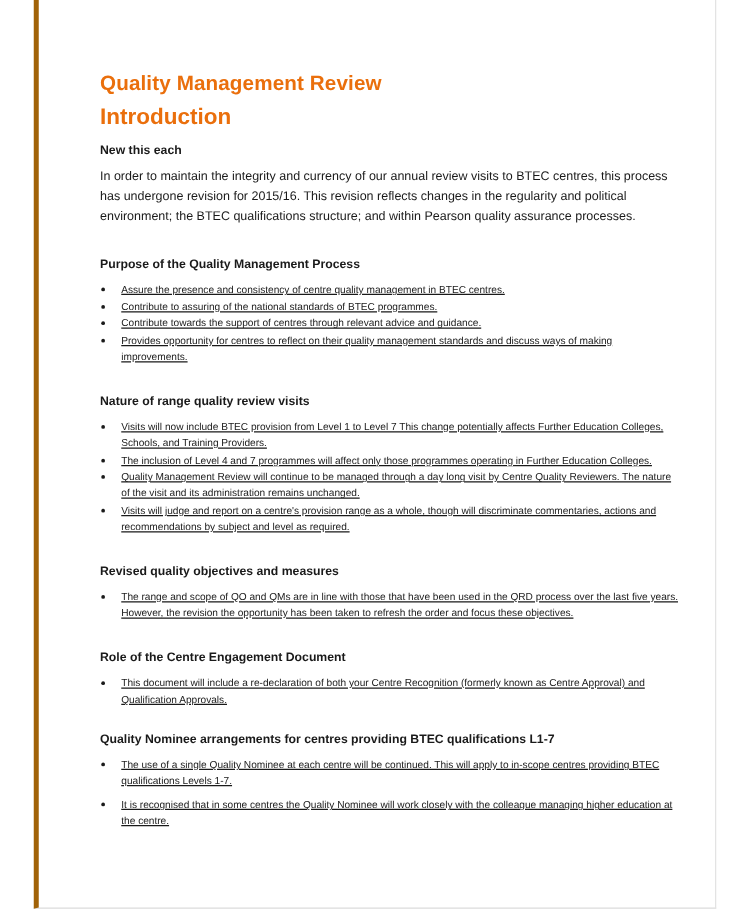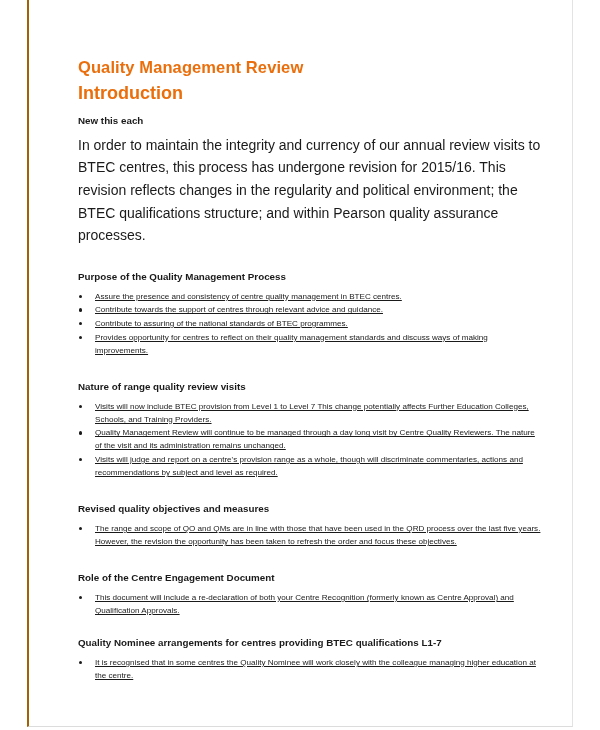--- a/index.html
+++ b/index.html
@@ -16,21 +16,21 @@
     overflow: hidden;
   }
 
   .page-frame {
     position: absolute;
     left: 27px;
     top: 0px;
     width: 546px;
     height: 727px;
     background: #ffffff;
-    border-left: 2px solid #a16207;
+    border-left: 4px solid #a16207;
     border-right: 1px solid #e3e3e3;
     border-bottom: 1px solid #dcdcdc;
     box-sizing: border-box;
   }
 
   .page-body {
     position: absolute;
     left: 49px;          
     top: 58px;
     width: 464px;
@@ -55,21 +55,21 @@
   .section-heading {
     font-size: 9.8px;
     font-weight: bold;
     color: #1a1a1a;
     margin: 0 0 7px 0;
     line-height: 1.2;
   }
 
   
   .intro-para {
-    font-size: 14px;
+    font-size: 10px;
     color: #1a1a1a;
     line-height: 1.62;
     margin: 0;
     text-align: left;
   }
 
   
   ul.bullets {
     list-style: none;
     margin: 0;
@@ -117,30 +117,31 @@
 
     <section>
       <h3 class="section-heading">New this each</h3>
       <p class="intro-para">In order to maintain the integrity and currency of our annual review visits to BTEC centres, this process has undergone revision for 2015/16. This revision reflects changes in the regularity and political environment; the BTEC qualifications structure; and within Pearson quality assurance processes.</p>
     </section>
 
     <section class="block">
       <h3 class="section-heading">Purpose of the Quality Management Process</h3>
       <ul class="bullets">
         <li>Assure the presence and consistency of centre quality management in BTEC centres.</li>
+        <li>Contribute to assuring of the national standards of BTEC programmes.</li>
         <li>Contribute towards the support of centres through relevant advice and guidance.</li>
-        <li>Contribute to assuring of the national standards of BTEC programmes.</li>
         <li>Provides opportunity for centres to reflect on their quality management standards and discuss ways of making improvements.</li>
       </ul>
     </section>
 
     <section class="block">
       <h3 class="section-heading">Nature of range quality review visits</h3>
       <ul class="bullets">
         <li>Visits will now include BTEC provision from Level 1 to Level 7 This change potentially affects Further Education Colleges, Schools, and Training Providers.</li>
+        <li>The inclusion of Level 4 and 7 programmes will affect only those programmes operating in Further Education Colleges.</li>
         <li>Quality Management Review will continue to be managed through a day long visit by Centre Quality Reviewers. The nature of the visit and its administration remains unchanged.</li>
         <li>Visits will judge and report on a centre's provision range as a whole, though will discriminate commentaries, actions and recommendations by subject and level as required.</li>
       </ul>
     </section>
 
     <section class="block">
       <h3 class="section-heading">Revised quality objectives and measures</h3>
       <ul class="bullets">
         <li>The range and scope of QO and QMs are in line with those that have been used in the QRD process over the last five years. However, the revision the opportunity has been taken to refresh the order and focus these objectives.</li>
       </ul>
@@ -149,18 +150,19 @@
     <section class="block">
       <h3 class="section-heading">Role of the Centre Engagement Document</h3>
       <ul class="bullets">
         <li>This document will include a re-declaration of both your Centre Recognition (formerly known as Centre Approval) and Qualification Approvals.</li>
       </ul>
     </section>
 
     <section class="block tight">
       <h3 class="section-heading">Quality Nominee arrangements for centres providing BTEC qualifications L1-7</h3>
       <ul class="bullets loose">
+        <li>The use of a single Quality Nominee at each centre will be continued. This will apply to in-scope centres providing BTEC qualifications Levels 1-7.</li>
         <li>It is recognised that in some centres the Quality Nominee will work closely with the colleague managing higher education at the centre.</li>
       </ul>
     </section>
 
   </div>
 </div>
 
 </body></html>

